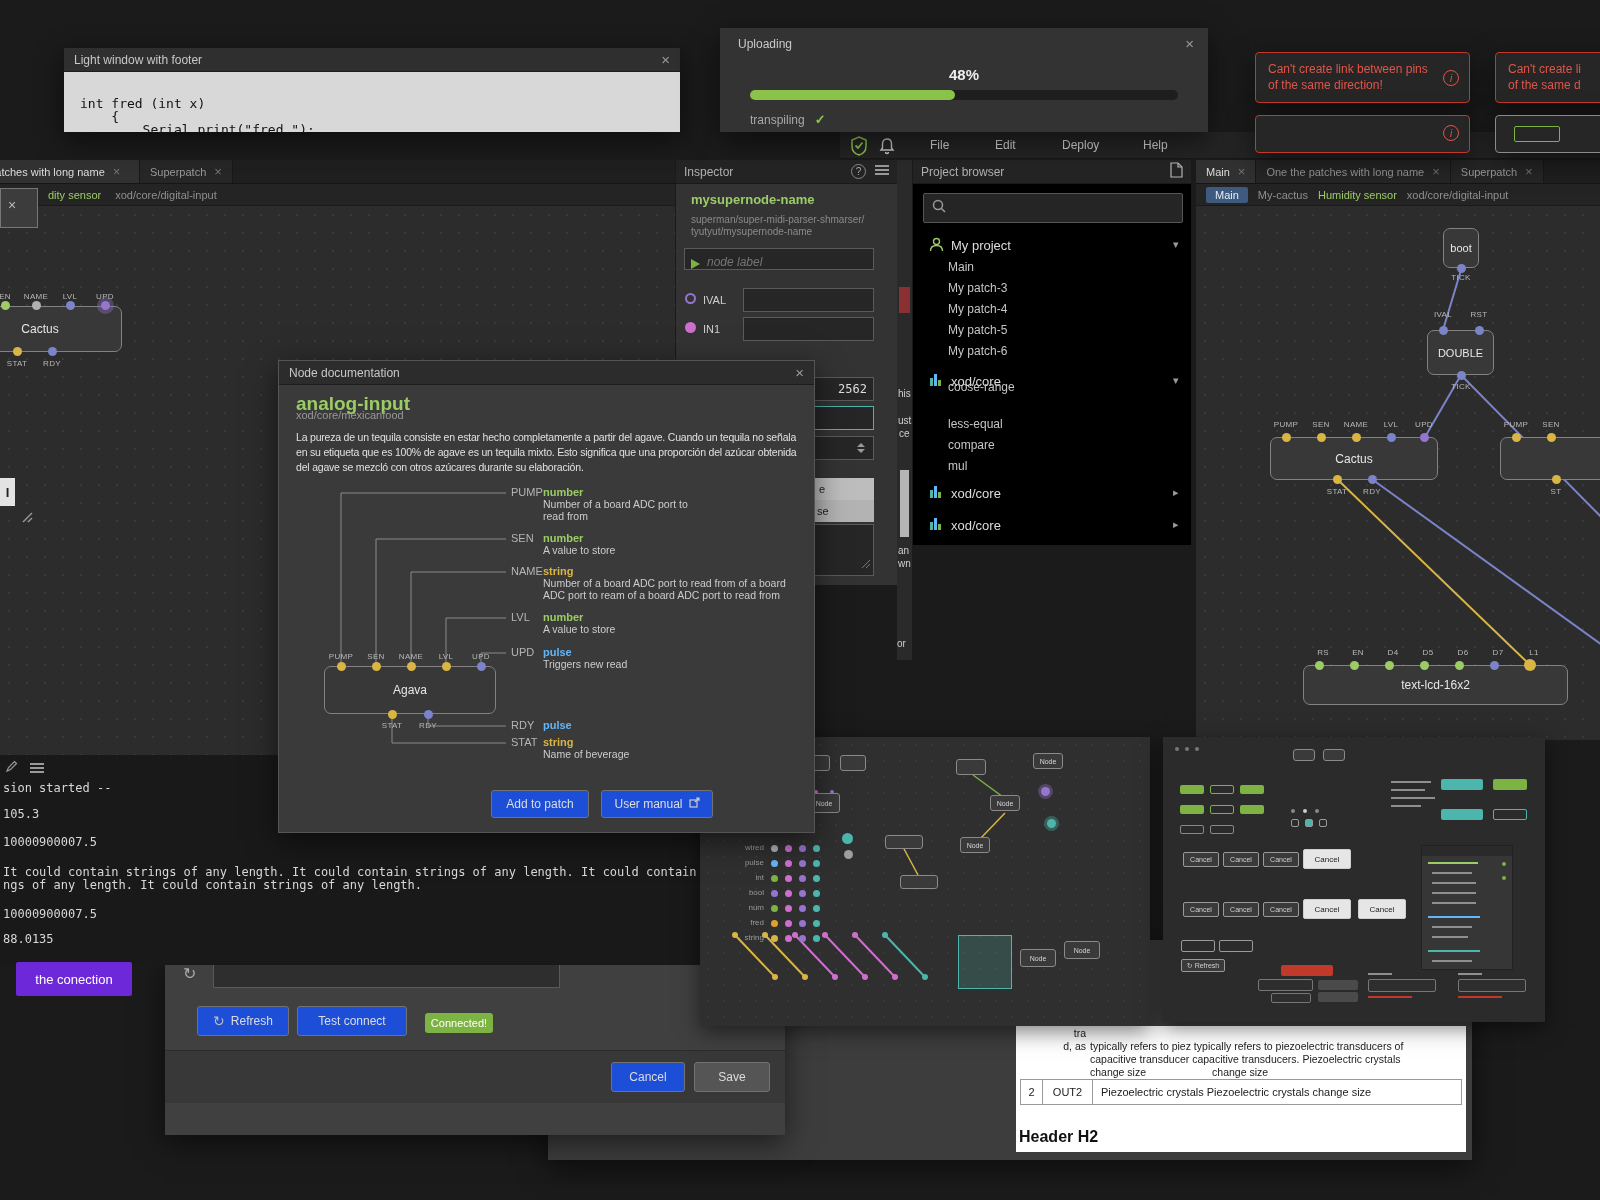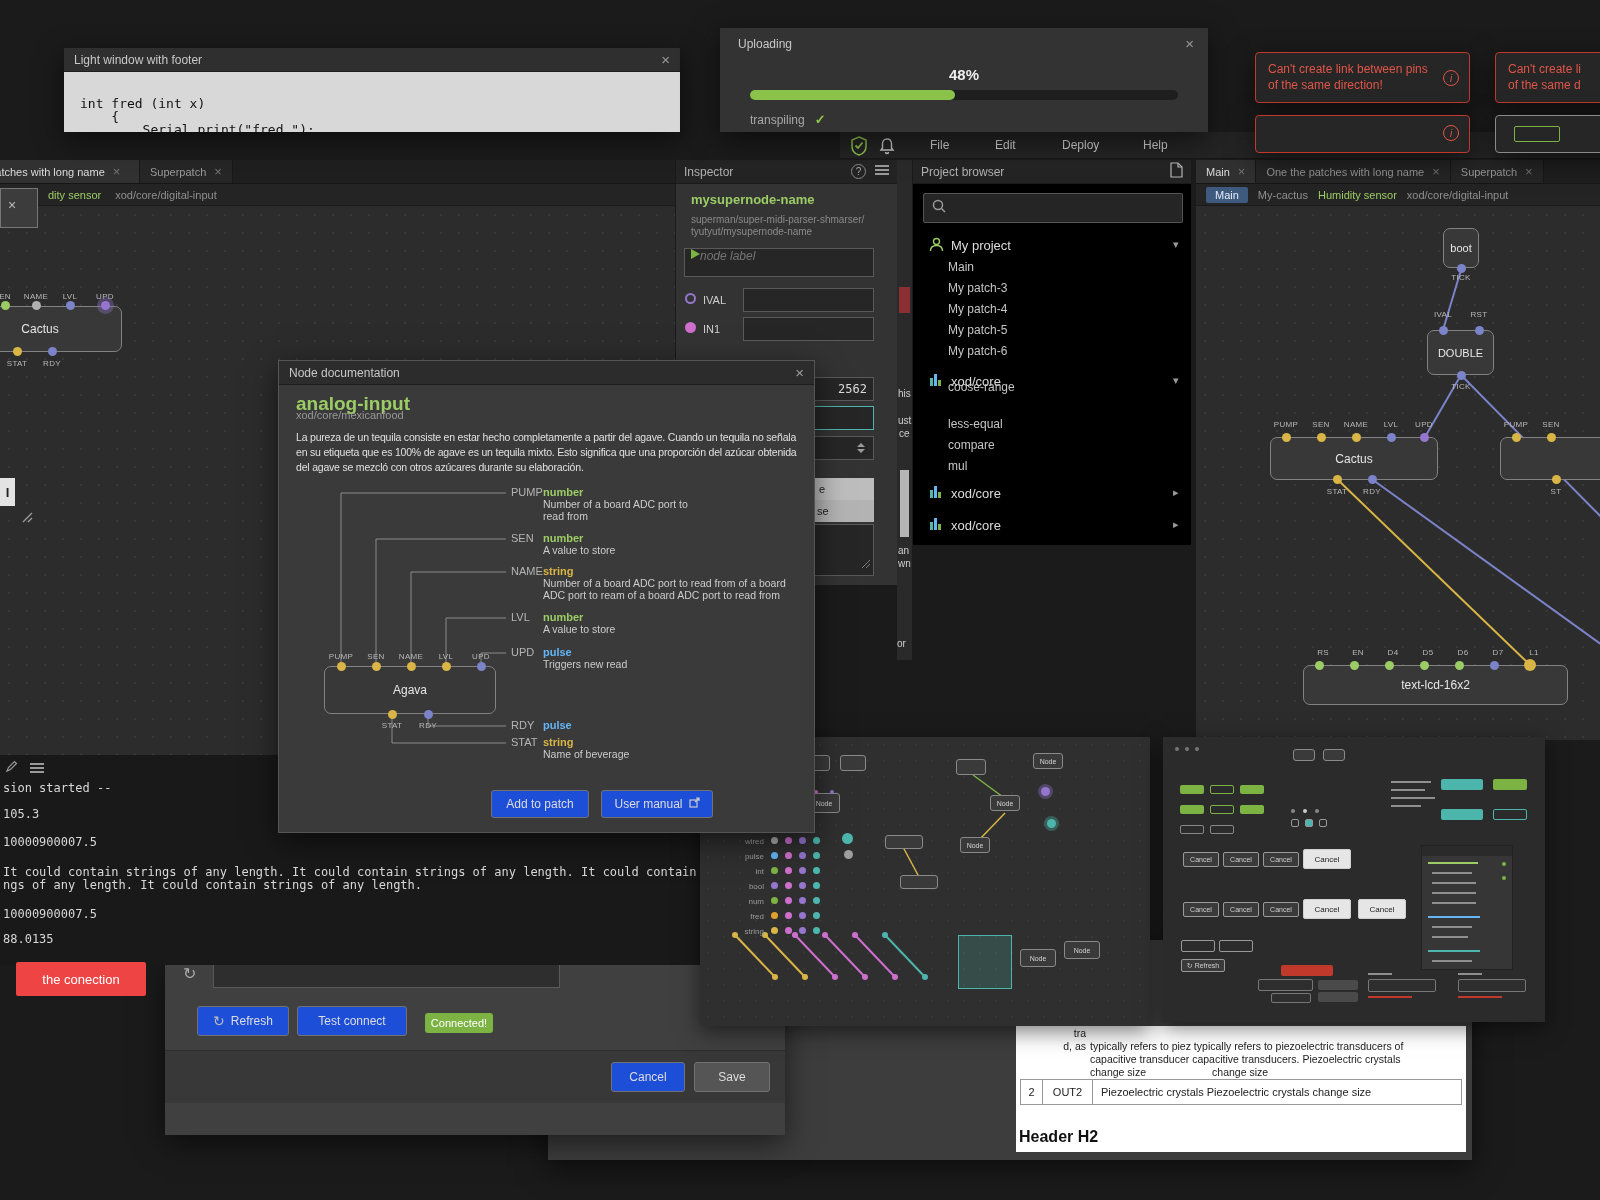--- a/index.html
+++ b/index.html
@@ -24,21 +24,21 @@
 .btn{position:absolute;background:#1d4ed8;border:1px solid #727272;color:#ddd;font-size:12px;display:flex;align-items:center;justify-content:center;border-radius:3px;gap:6px}
 .mono{font-family:"DejaVu Sans Mono",monospace}
 .infoic{width:16px;height:16px;border:1px solid #e05548;border-radius:50%;color:#e05548;font-size:10px;font-style:italic;display:flex;align-items:center;justify-content:center}
 .treeitem{position:absolute;font-size:12px;color:#c6c6c6;white-space:nowrap}
 .caret{position:absolute;color:#9a9a9a;font-size:11px}
 .de-head{font-size:11px;white-space:nowrap}
 .de-pin{display:inline-block;min-width:32px;color:#b5b5b5}
 .de-type{font-weight:bold}
 .t-number{color:#9ccc65}.t-string{color:#d9b545}.t-pulse{color:#64b5f6}
 .de-desc{font-size:10.5px;color:#cccccc;margin-left:32px;white-space:nowrap}
-.type-row{display:flex;align-items:flex-start;height:15px}
+.type-row{display:flex;align-items:flex-end;height:15px}
 .type-lbl{width:36px;text-align:right;font-size:8px;color:#9a9a9a;margin-right:7px}
 .type-dot{width:7px;height:7px;border-radius:50%;margin-right:7px}
 .mini-node{position:absolute;background:#3a3a3a;border:1px solid #8a8a8a;border-radius:3px;color:#d5d5d5;font-size:7px;display:flex;align-items:center;justify-content:center}
 .mdot{position:absolute;width:4px;height:4px;border-radius:50%}
 .tcancel{position:absolute;background:#3a3a3a;border:1px solid #9a9a9a;color:#cfcfcf;font-size:7px;display:flex;align-items:center;justify-content:center;border-radius:2px}
 .tcancel.big{background:#e6e6e6;color:#222;font-size:8px;border-color:#cfcfcf}
 .gbar{position:absolute;height:2px;background:#8f8f8f}
 .chip{position:absolute;border-radius:2px}
 .fragtxt{position:absolute;font-size:10px;color:#cfcfcf}
 .conline{position:absolute;left:3px;font-family:"DejaVu Sans Mono",monospace;font-size:12px;color:#d8d8d8;white-space:nowrap}
@@ -108,21 +108,21 @@
     </span>
     <div class="conline" style="top:26px">sion started --</div>
     <div class="conline" style="top:52px">105.3</div>
     <div class="conline" style="top:80px">10000900007.5</div>
     <div class="conline" style="top:110px">It could contain strings of any length. It could contain strings of any length. It could contain str</div>
     <div class="conline" style="top:123px">ngs of any length. It could contain strings of any length.</div>
     <div class="conline" style="top:152px">10000900007.5</div>
     <div class="conline" style="top:177px">88.0135</div>
   </div>
 
-  <div class="abs" style="left:16px;top:962px;width:130px;height:34px;background:#ef4444;color:#fff;font-size:13px;display:flex;align-items:center;justify-content:center;border-radius:2px">the conection</div>
+  <div class="abs" style="left:16px;top:962px;width:116px;height:34px;background:#6d28d9;color:#fff;font-size:13px;display:flex;align-items:center;justify-content:center;border-radius:2px">the conection</div>
 
   <div class="abs" style="left:0;top:160px;width:690px;height:595px;background:#2c2c2c;overflow:hidden;border-right:1px solid #161616">
     <div class="gridfill" style="top:46px;bottom:0"></div>
     <div class="tabbar">
       <div class="tab active" style="margin-left:-30px;width:170px">
         <span>e patches with long name</span>
         <span class="tclose">×</span>
       </div>
       <div class="tab">
         <span>Superpatch</span>
@@ -181,21 +181,21 @@
         <svg width="14" height="12">
             <rect y="1" width="14" height="2" fill="#9a9a9a"></rect>
             <rect y="5" width="14" height="2" fill="#9a9a9a"></rect>
             <rect y="9" width="14" height="2" fill="#9a9a9a"></rect>
           </svg>
       </span>
     </div>
     <div class="abs green" style="left:15px;top:32px;font-size:13px;font-weight:bold">mysupernode-name</div>
     <div class="abs" style="left:15px;top:54px;font-size:10px;color:#8a8a8a">superman/super-midi-parser-shmarser/</div>
     <div class="abs" style="left:15px;top:66px;font-size:10px;color:#8a8a8a">tyutyut/mysupernode-name</div>
-    <div class="abs" style="left:8px;top:88px;width:190px;height:29px;background:#262626;border:1px solid #5a5a5a;display:flex;align-items:flex-start;padding:0 6px;">
+    <div class="abs" style="left:8px;top:88px;width:190px;height:22px;background:#262626;border:1px solid #5a5a5a;display:flex;align-items:flex-end;padding:0 6px;gap:7px">
       <span class="flagic"></span>
       <input style="background: transparent; border: none; outline: none; color: rgb(221, 221, 221); font-style: italic; font-size: 12px; width: 150px;" placeholder="node label">
     </div>
     <span class="abs" style="left:9px;top:133px;width:11px;height:11px;border:2px solid #9575cd;border-radius:50%"></span>
     <span class="abs" style="left:27px;top:134px;font-size:11px;color:#cfcfcf">IVAL</span>
     <input class="tinput" style="left: 67px; top: 128px; width: 131px; height: 24px;">
     <span class="abs" style="left:9px;top:162px;width:11px;height:11px;background:#ce6fce;border-radius:50%"></span>
     <span class="abs" style="left:27px;top:163px;font-size:11px;color:#cfcfcf">IN1</span>
     <input class="tinput" style="left: 67px; top: 157px; width: 131px; height: 24px;">
     <input class="tinput mono" style="left: 67px; top: 217px; width: 131px; height: 24px; text-align: right; font-size: 12px;" value="2562">

